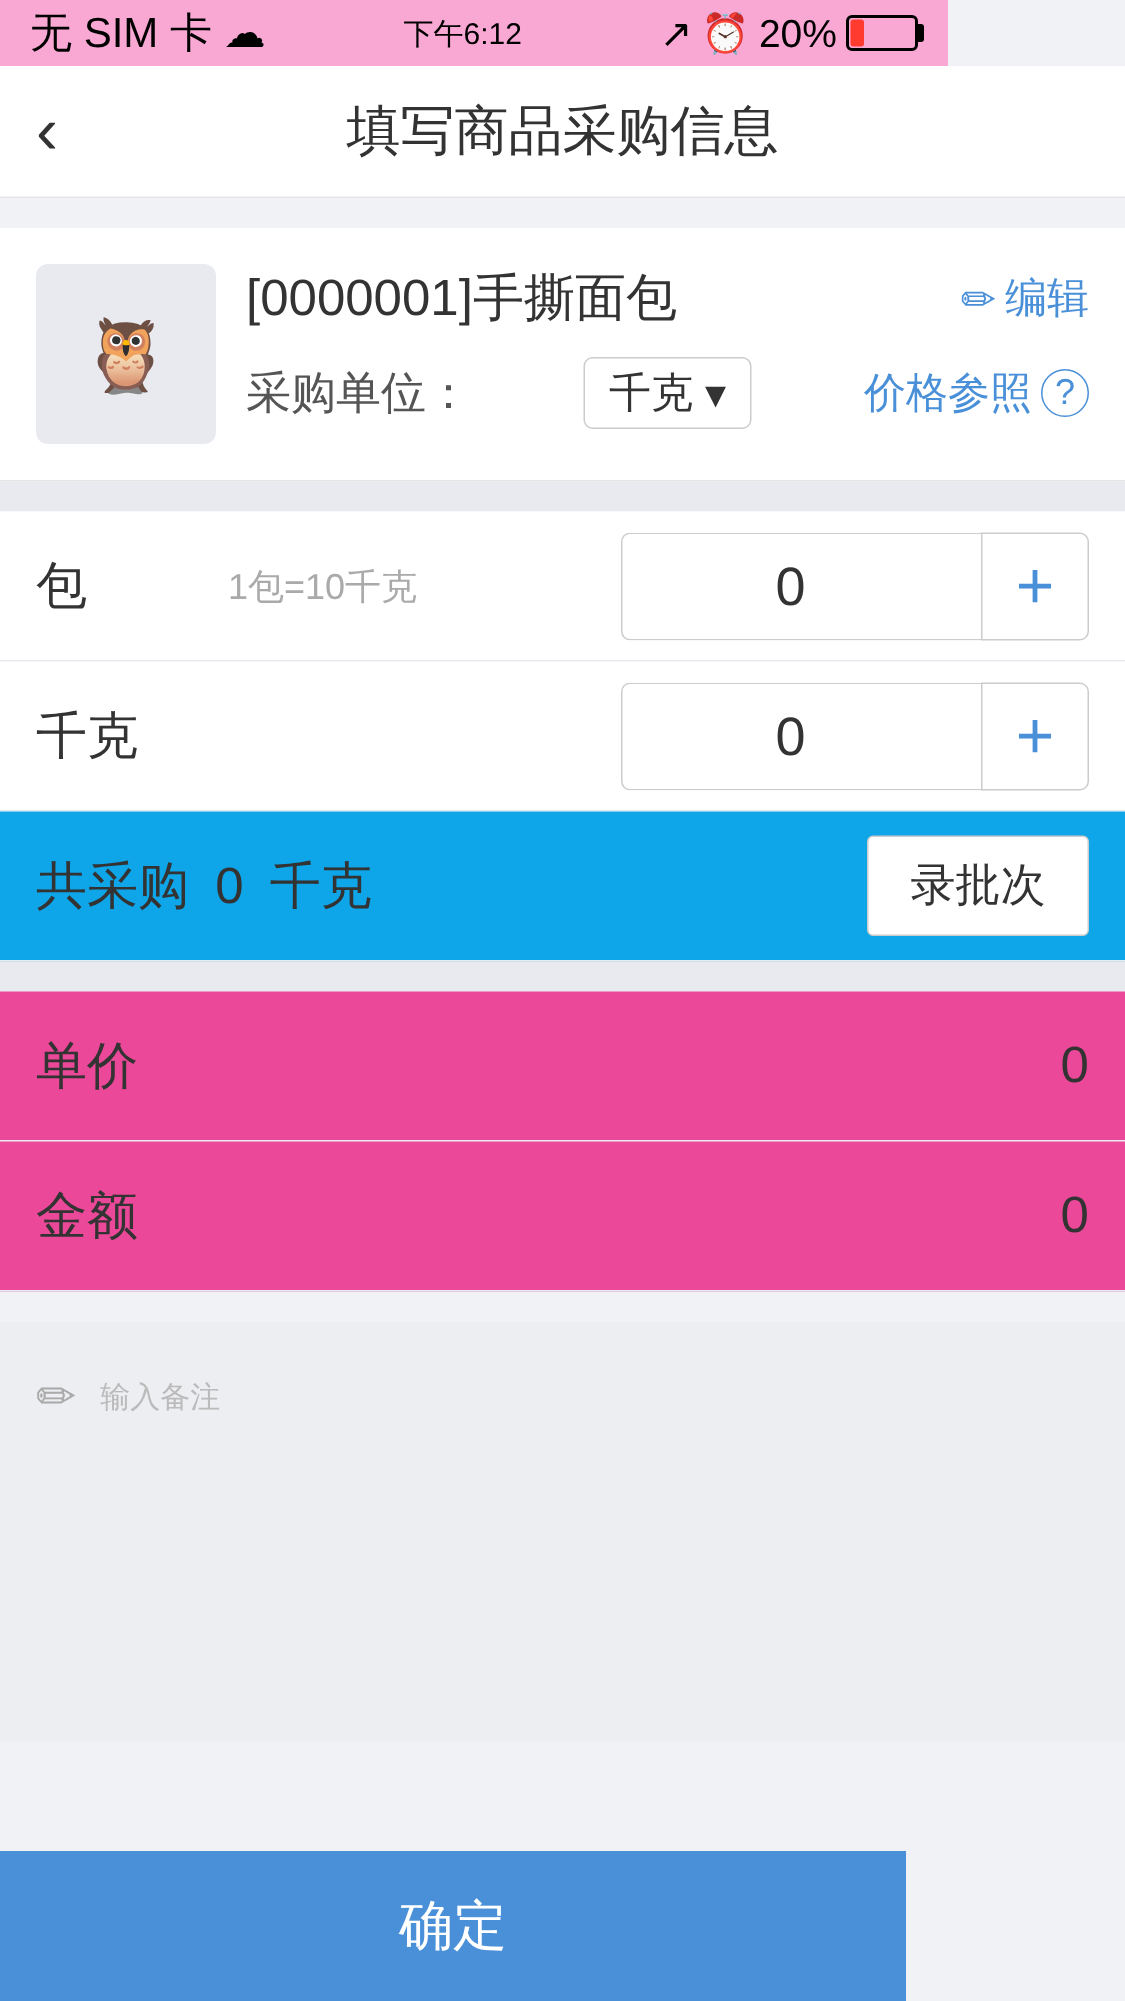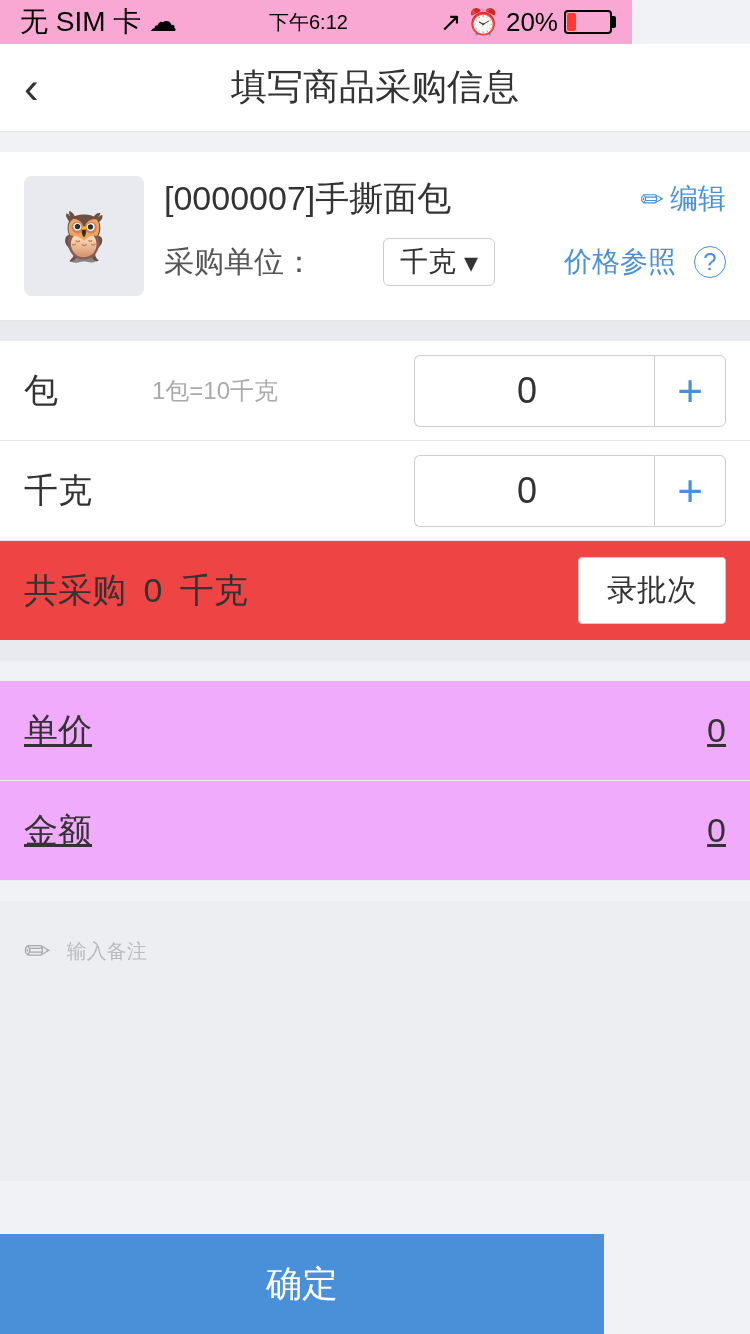--- a/index.html
+++ b/index.html
@@ -144,21 +144,21 @@
       font-size: 28px;
       color: #333;
       cursor: pointer;
       gap: 8px;
     }
     .price-ref {
       color: #4a90d9;
       font-size: 28px;
       display: flex;
       align-items: center;
-      gap: 18px;
+      gap: 6px;
       cursor: pointer;
     }
 
     
     .section-divider {
       height: 20px;
       background: #e8eaf0;
     }
 
     
@@ -213,43 +213,41 @@
       color: #4a90d9;
       cursor: pointer;
     }
 
     
     .summary-row {
       display: flex;
       align-items: center;
       padding: 0 24px;
       height: 100px;
-      background: #ef4444;
+      background: #0ea5e9;
       border-bottom: 1px solid #e8eaf0;
     }
     .summary-text {
       font-size: 34px;
       color: #333;
     }
     .record-btn {
       margin-left: auto;
       border: 1px solid #ccc;
       border-radius: 4px;
       padding: 12px 28px;
       font-size: 30px;
       color: #333;
       background: #fff;
       cursor: pointer;
     }
 
     
     .price-section {
-      background: #f0abfc;
-      margin-top: 20px;
-      text-decoration: underline;
+      background: #ec4899;
     }
     .price-row {
       display: flex;
       align-items: center;
       padding: 0 24px;
       height: 100px;
       border-bottom: 1px solid #e8eaf0;
     }
     .price-row-label {
       font-size: 34px;
@@ -325,21 +323,21 @@
   <div class="nav-back">‹</div>
   <div class="nav-title">填写商品采购信息</div>
 </div>
 
 <div class="product-card">
   <div class="product-thumb">
     <span class="product-thumb-owl">🦉</span>
   </div>
   <div class="product-info">
     <div class="product-name-row">
-      <span class="product-name">[0000007]手撕面包</span>
+      <span class="product-name">[0000001]手撕面包</span>
       <span class="edit-btn">
         <span>✏</span>
         <span>编辑</span>
       </span>
     </div>
     <div class="unit-row">
       <span class="unit-label">采购单位：</span>
       <span class="unit-select">
         <span>千克</span>
         <span>▾</span>

